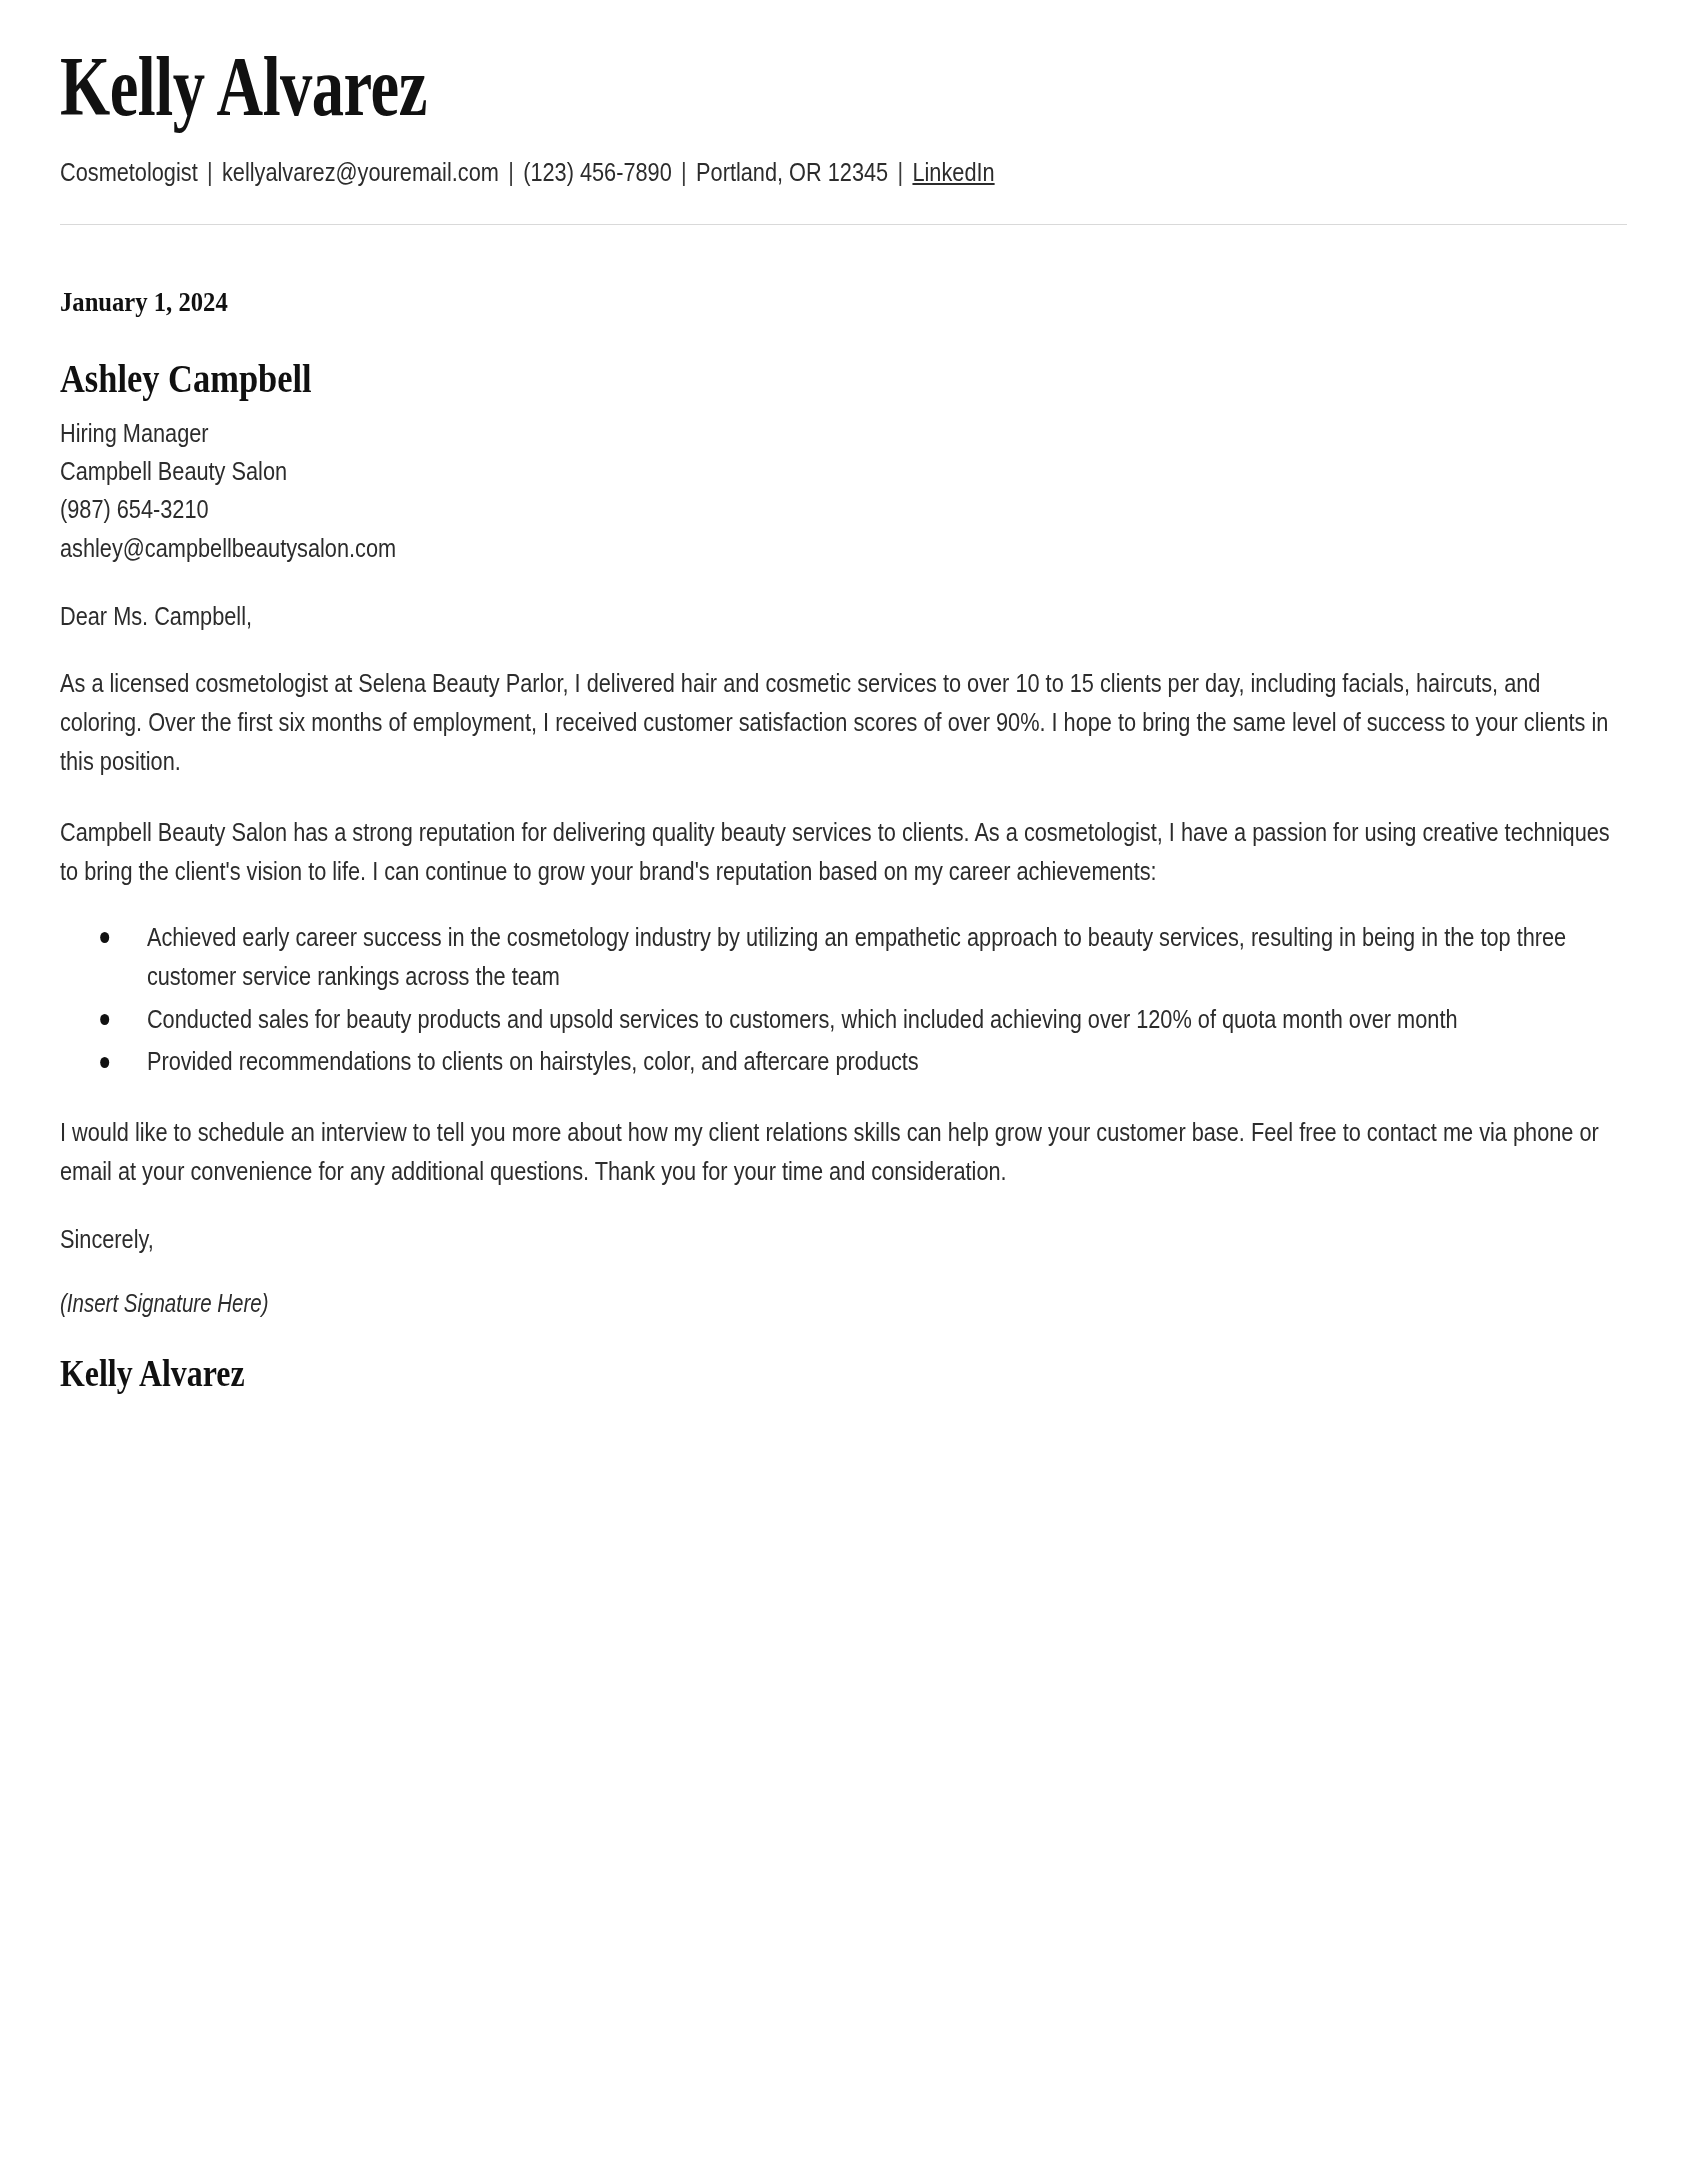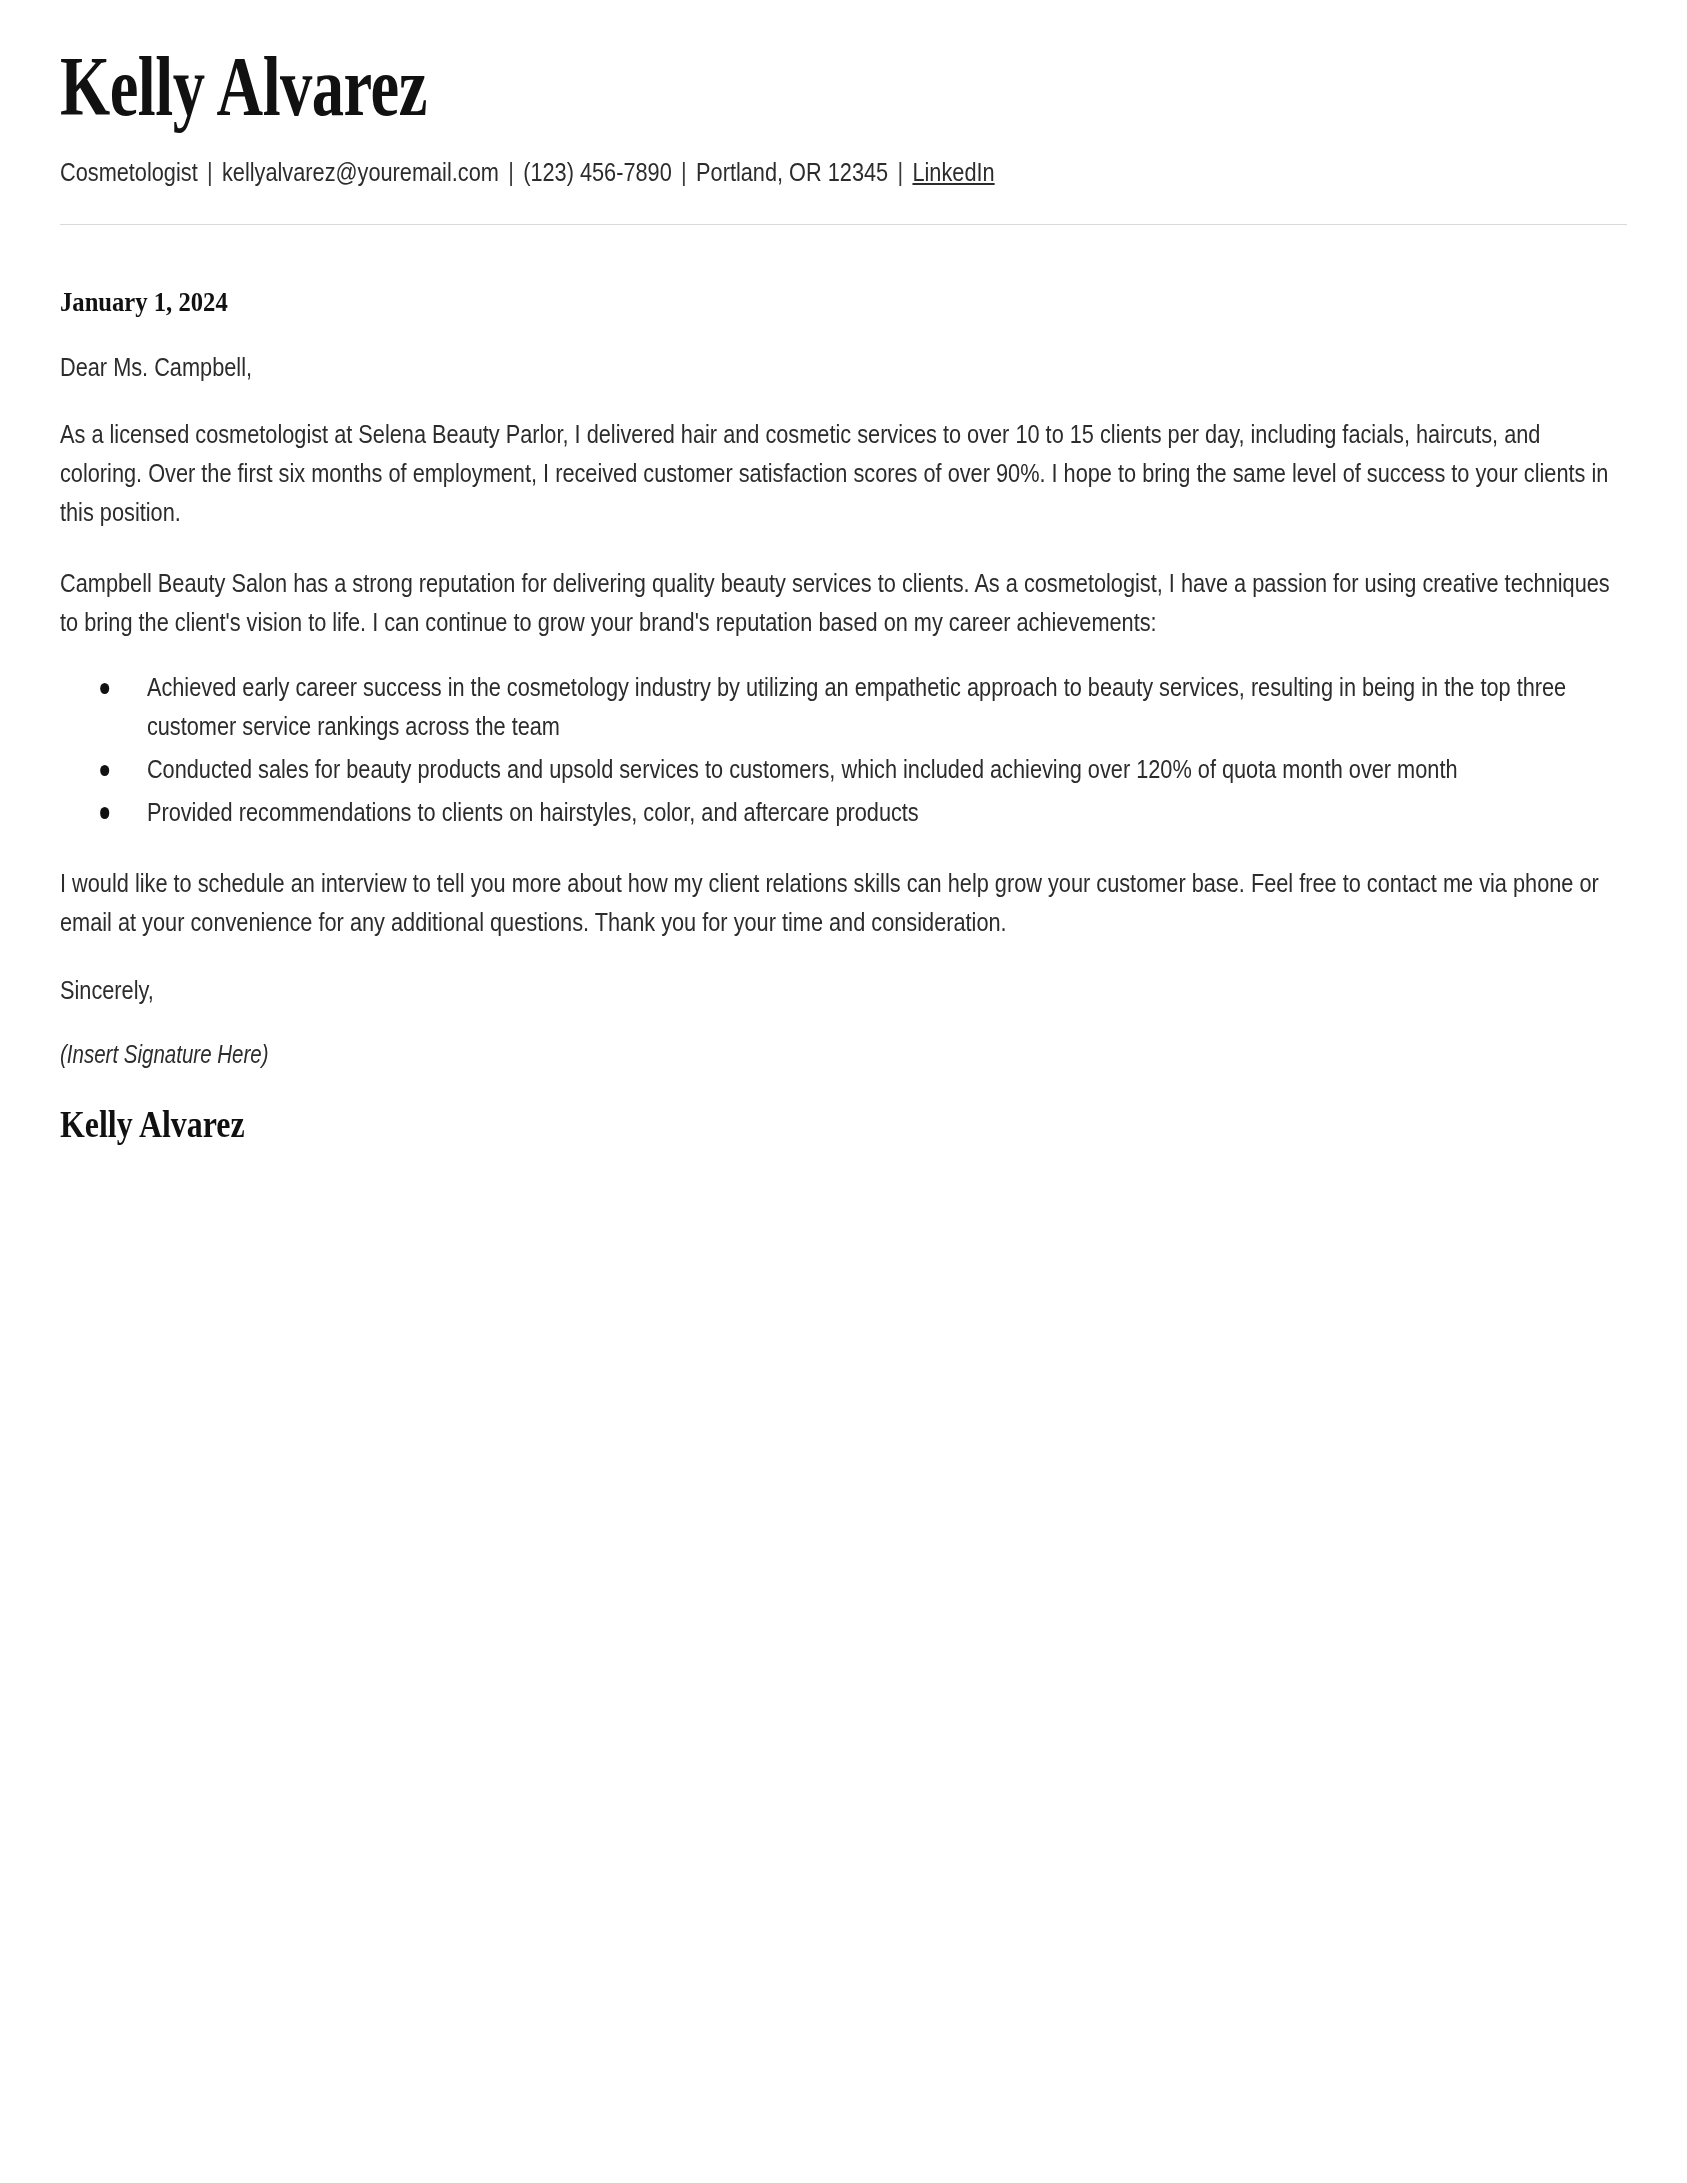--- a/index.html
+++ b/index.html
@@ -210,20 +210,27 @@
       <a class="contact-link" href="#">LinkedIn</a>
     </div>
 
     <hr class="header-rule">
   </header>
 
   <main class="letter-body">
 
     <div class="date-line">January 1, 2024</div>
 
+    <section class="recipient-block">
+      <h2 class="recipient-name">Ashley Campbell</h2>
+      <div class="recipient-line">Hiring Manager</div>
+      <div class="recipient-line">Campbell Beauty Salon</div>
+      <div class="recipient-line">(987) 654-3210</div>
+      <div class="recipient-line">ashley@campbellbeautysalon.com</div>
+    </section>
 
     <div class="salutation">Dear Ms. Campbell,</div>
 
     <p class="para">As a licensed cosmetologist at Selena Beauty Parlor, I delivered hair and cosmetic services to over 10 to 15 clients per day, including facials, haircuts, and coloring. Over the first six months of employment, I received customer satisfaction scores of over 90%. I hope to bring the same level of success to your clients in this position.</p>
 
     <p class="para">Campbell Beauty Salon has a strong reputation for delivering quality beauty services to clients. As a cosmetologist, I have a passion for using creative techniques to bring the client's vision to life. I can continue to grow your brand's reputation based on my career achievements:</p>
 
     <ul class="achievements">
       <li class="achievement-item">
         <span class="bullet-dot"></span>

